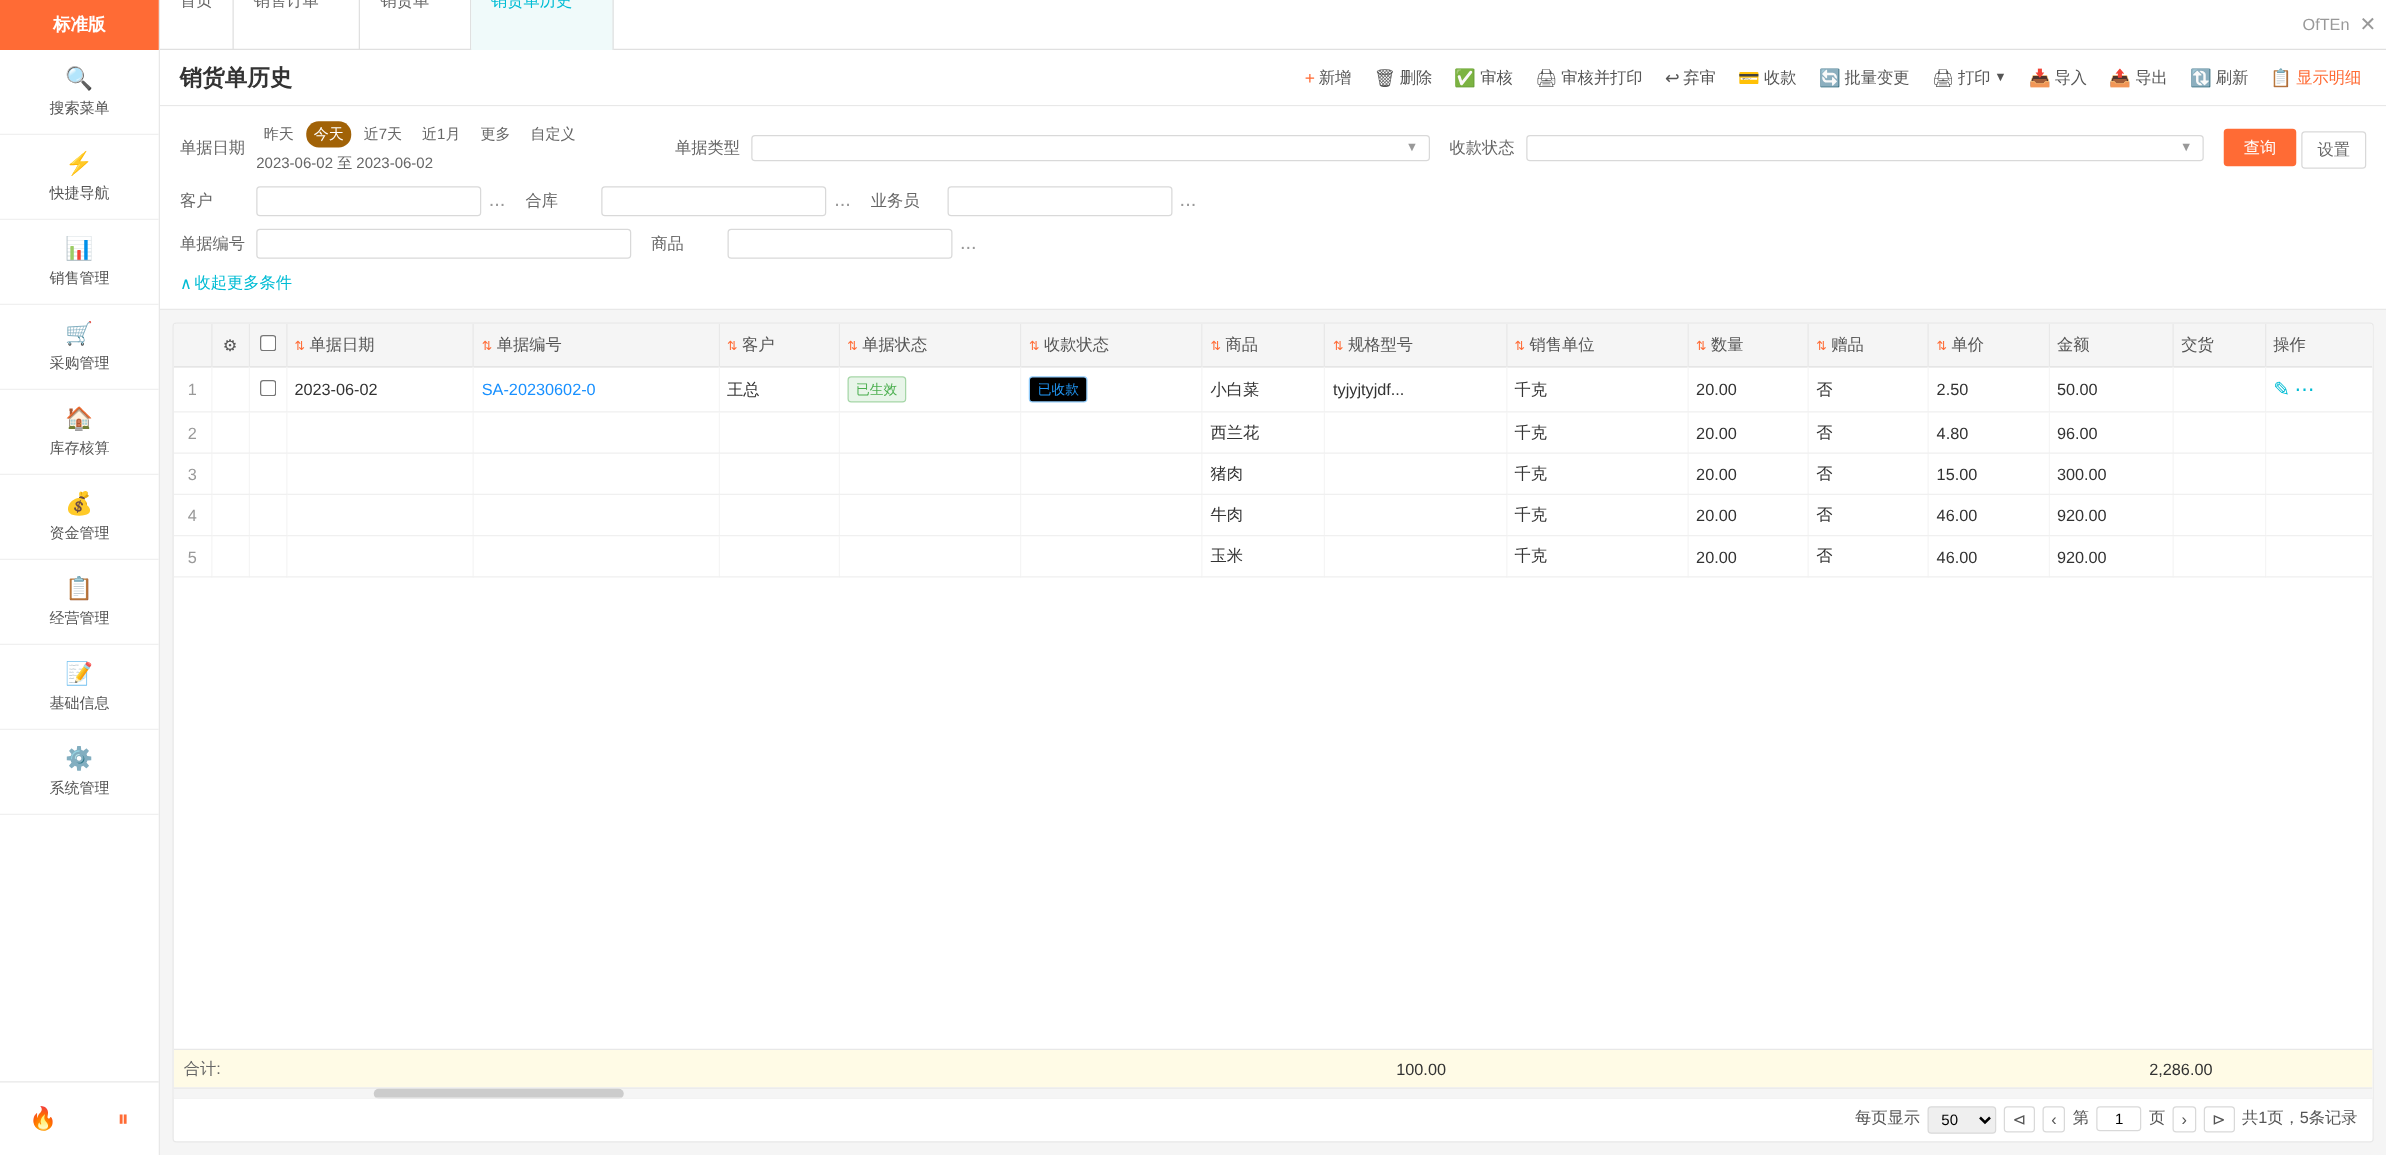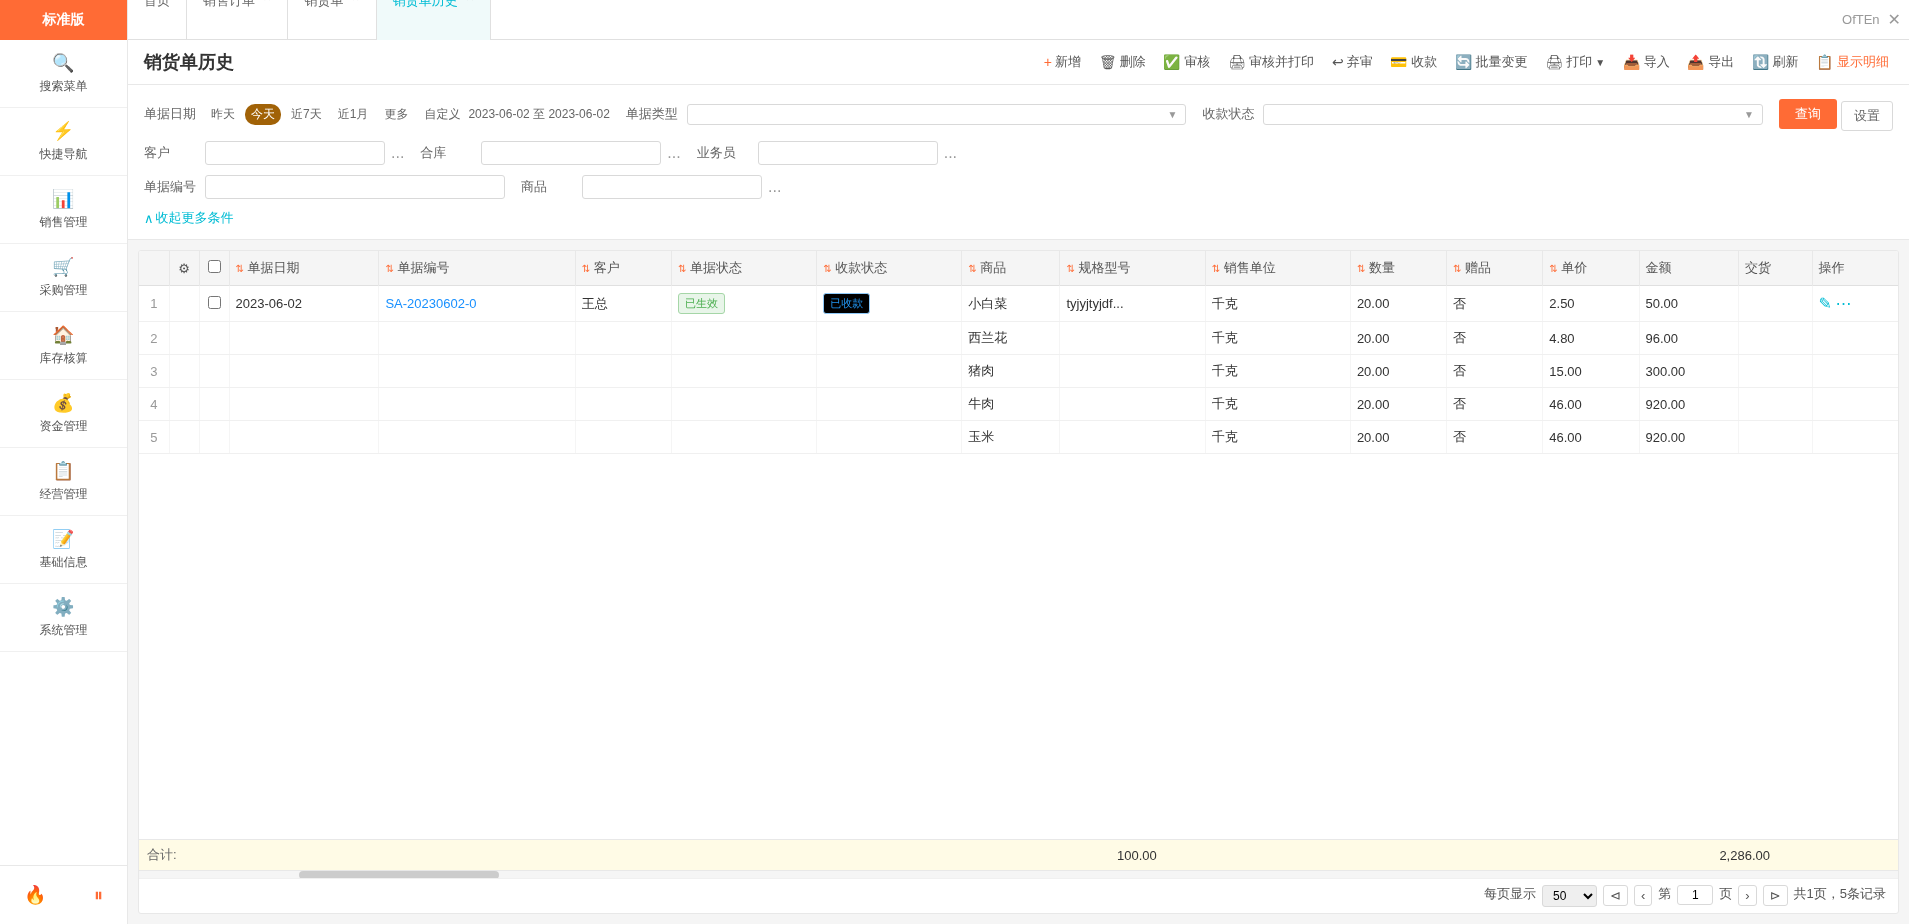--- a/index.html
+++ b/index.html
@@ -216,21 +216,21 @@
         </div>
       </div>
     </div>
 
     <div class="filter-area">
 
       <div class="filter-row">
 
         <div class="filter-item" style="min-width:380px;">
           <span class="filter-label">单据日期</span>
-          <div style="display:flex; flex-direction:row; gap:2px;">
+          <div style="display:flex; flex-direction:column; gap:2px;">
             <div class="date-filter">
               <span class="date-btn">昨天</span>
               <span class="date-btn active">今天</span>
               <span class="date-btn">近7天</span>
               <span class="date-btn">近1月</span>
               <span class="date-btn">更多</span>
               <span class="date-btn">自定义</span>
             </div>
             <div class="date-range">2023-06-02 至 2023-06-02</div>
           </div>

